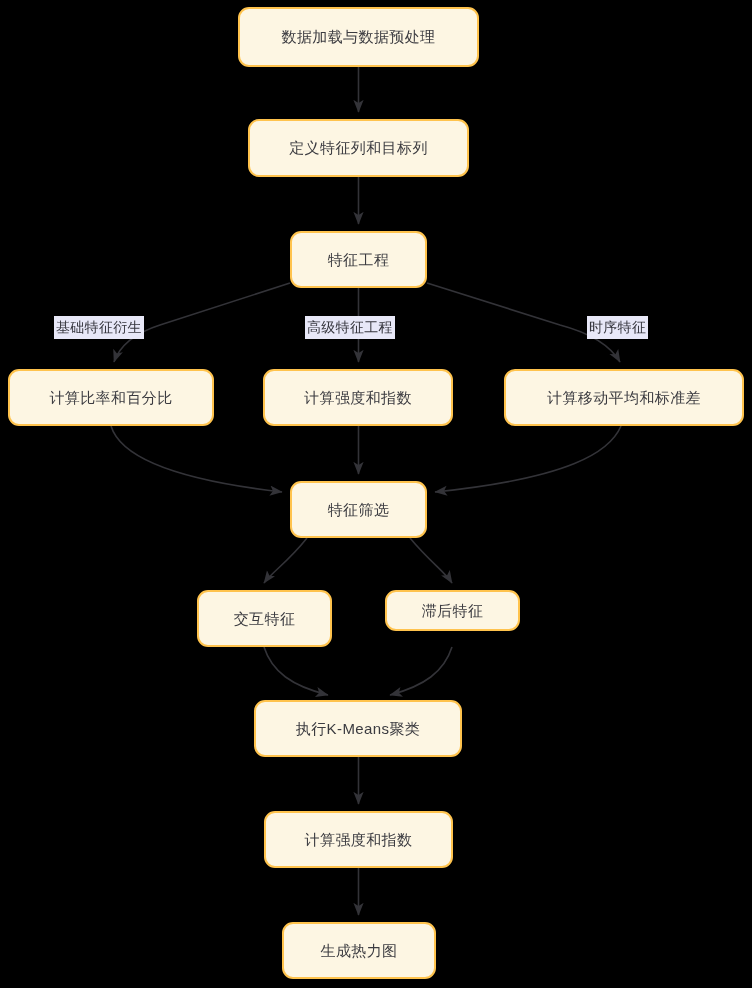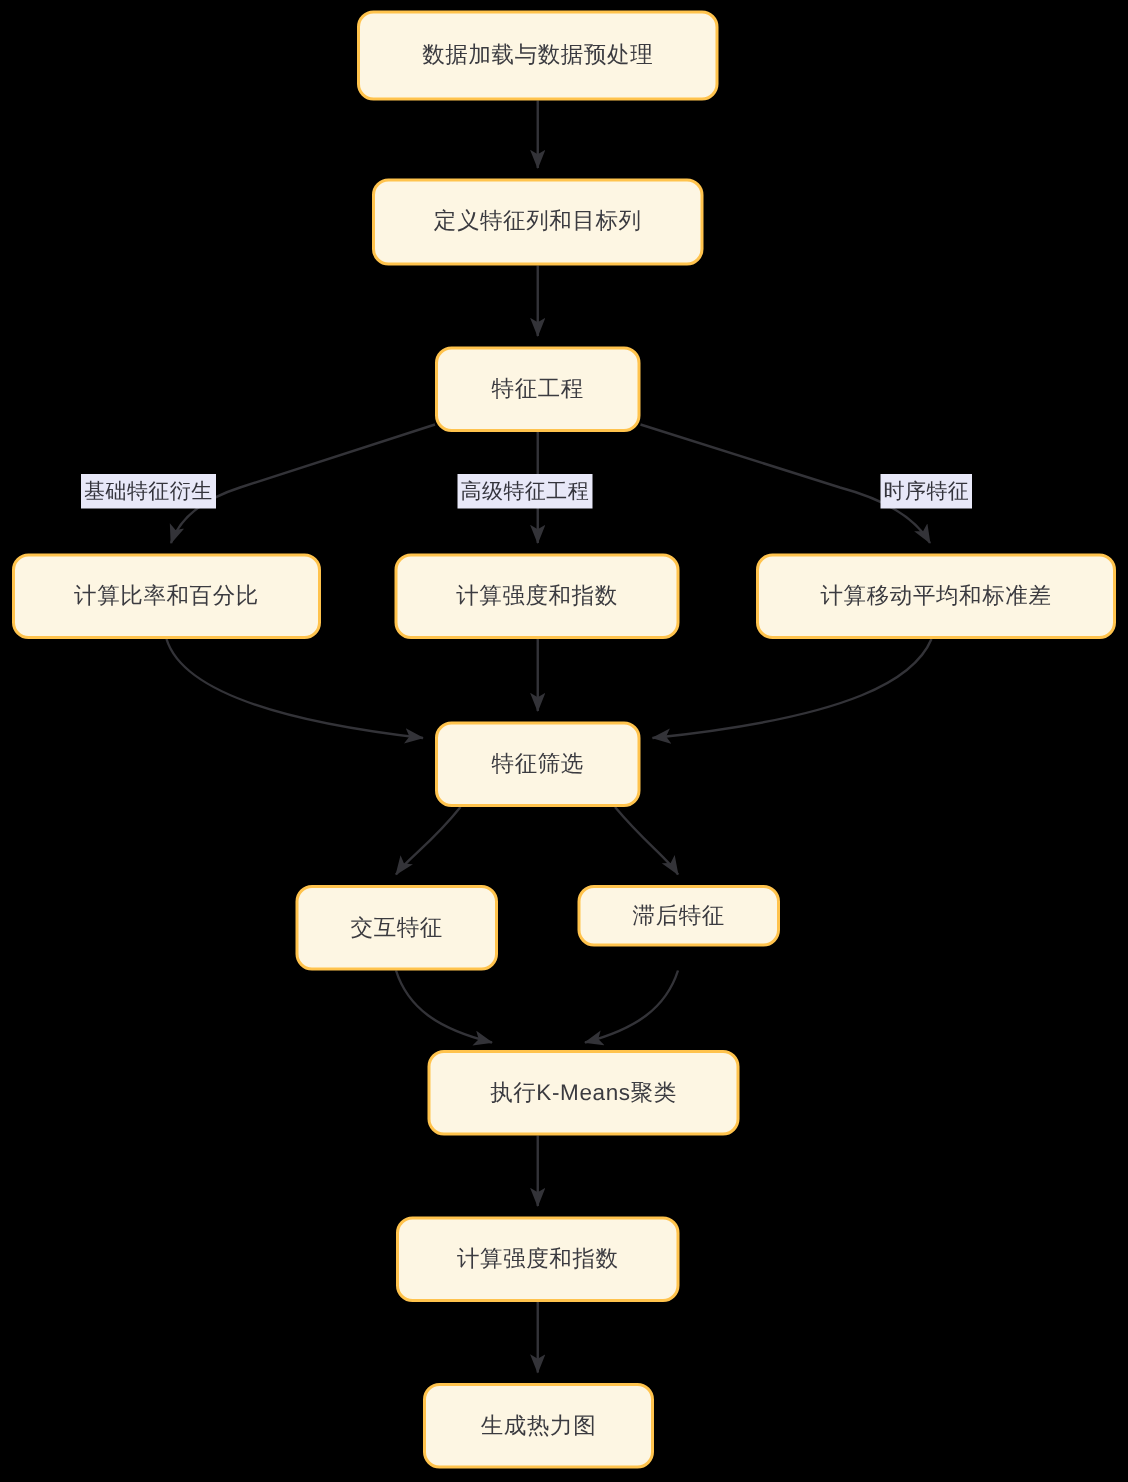--- a/index.html
+++ b/index.html
@@ -118,21 +118,21 @@
   </div>
 
   <div class="node" style="left:197px; top:590px; width:135px; height:57px;">
     <span>交互特征</span>
   </div>
 
   <div class="node" style="left:385px; top:590px; width:135px; height:41px;">
     <span>滞后特征</span>
   </div>
 
-  <div class="node" style="left:254px; top:700px; width:208px; height:57px;margin-left:31px;">
+  <div class="node" style="left:254px; top:700px; width:208px; height:57px;">
     <span>执行K-Means聚类</span>
   </div>
 
   <div class="node" style="left:264px; top:811px; width:189px; height:57px;">
     <span>计算强度和指数</span>
   </div>
 
   <div class="node" style="left:282px; top:922px; width:154px; height:57px;">
     <span>生成热力图</span>
   </div>

